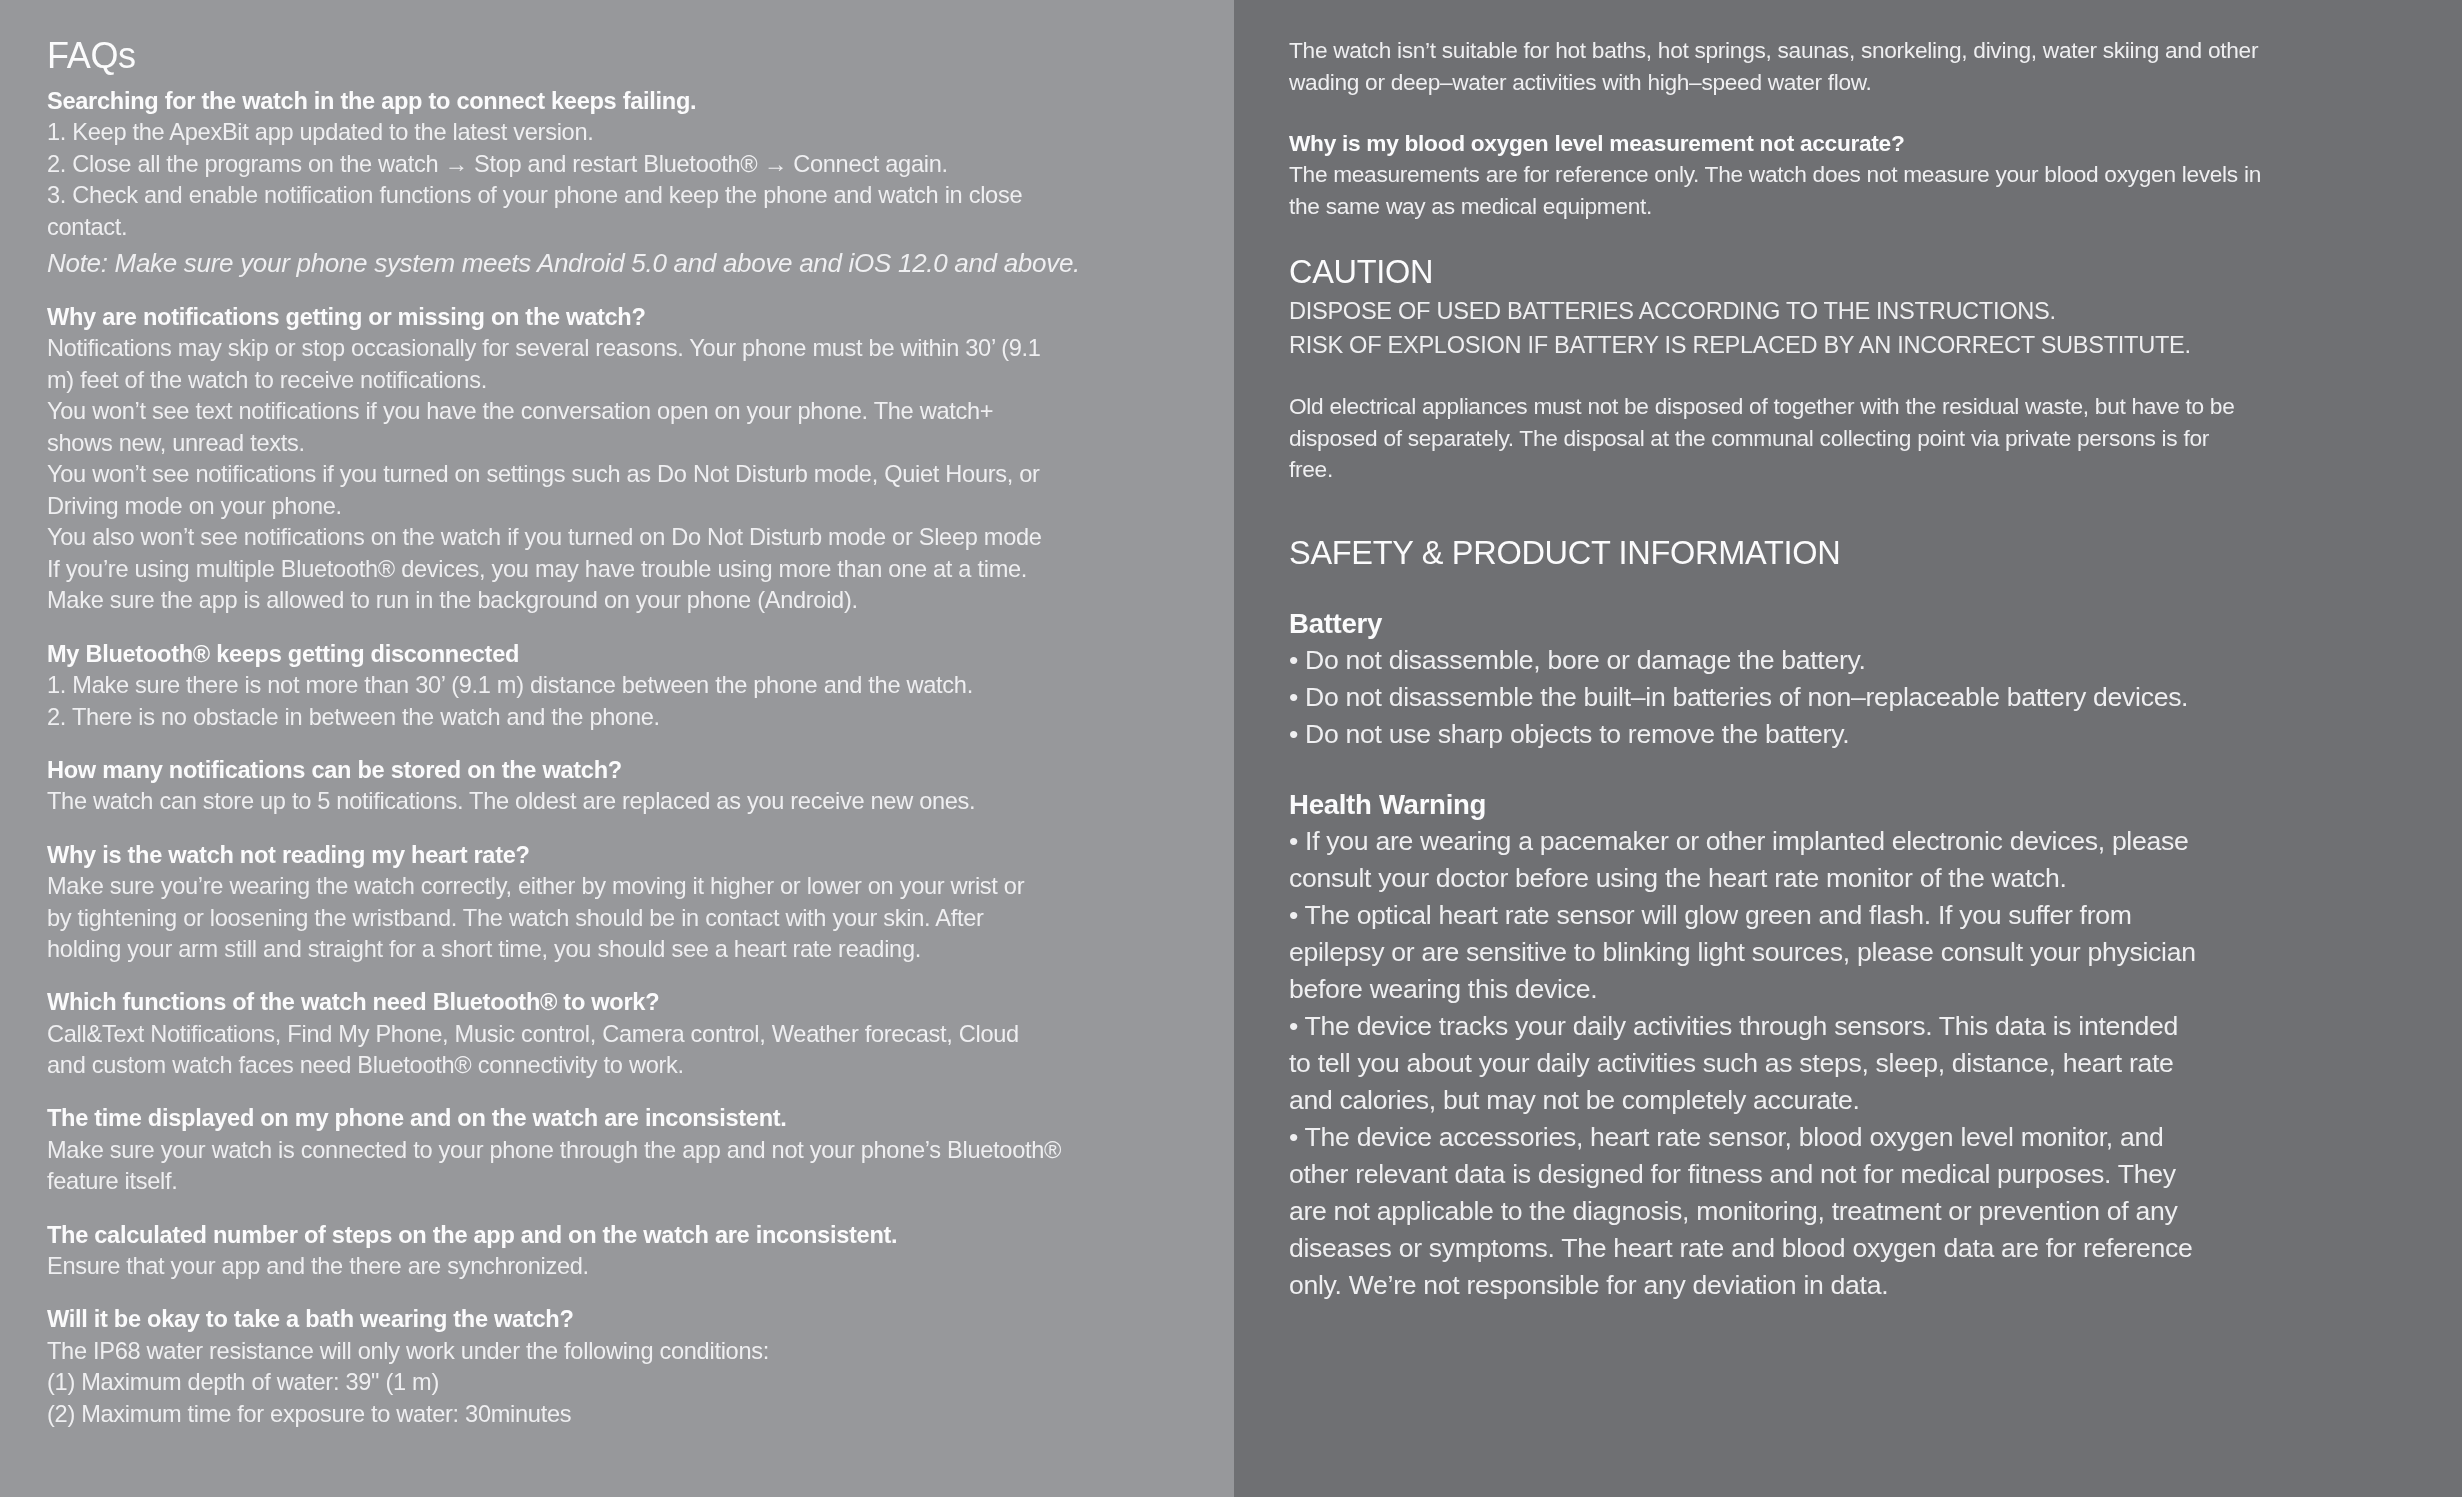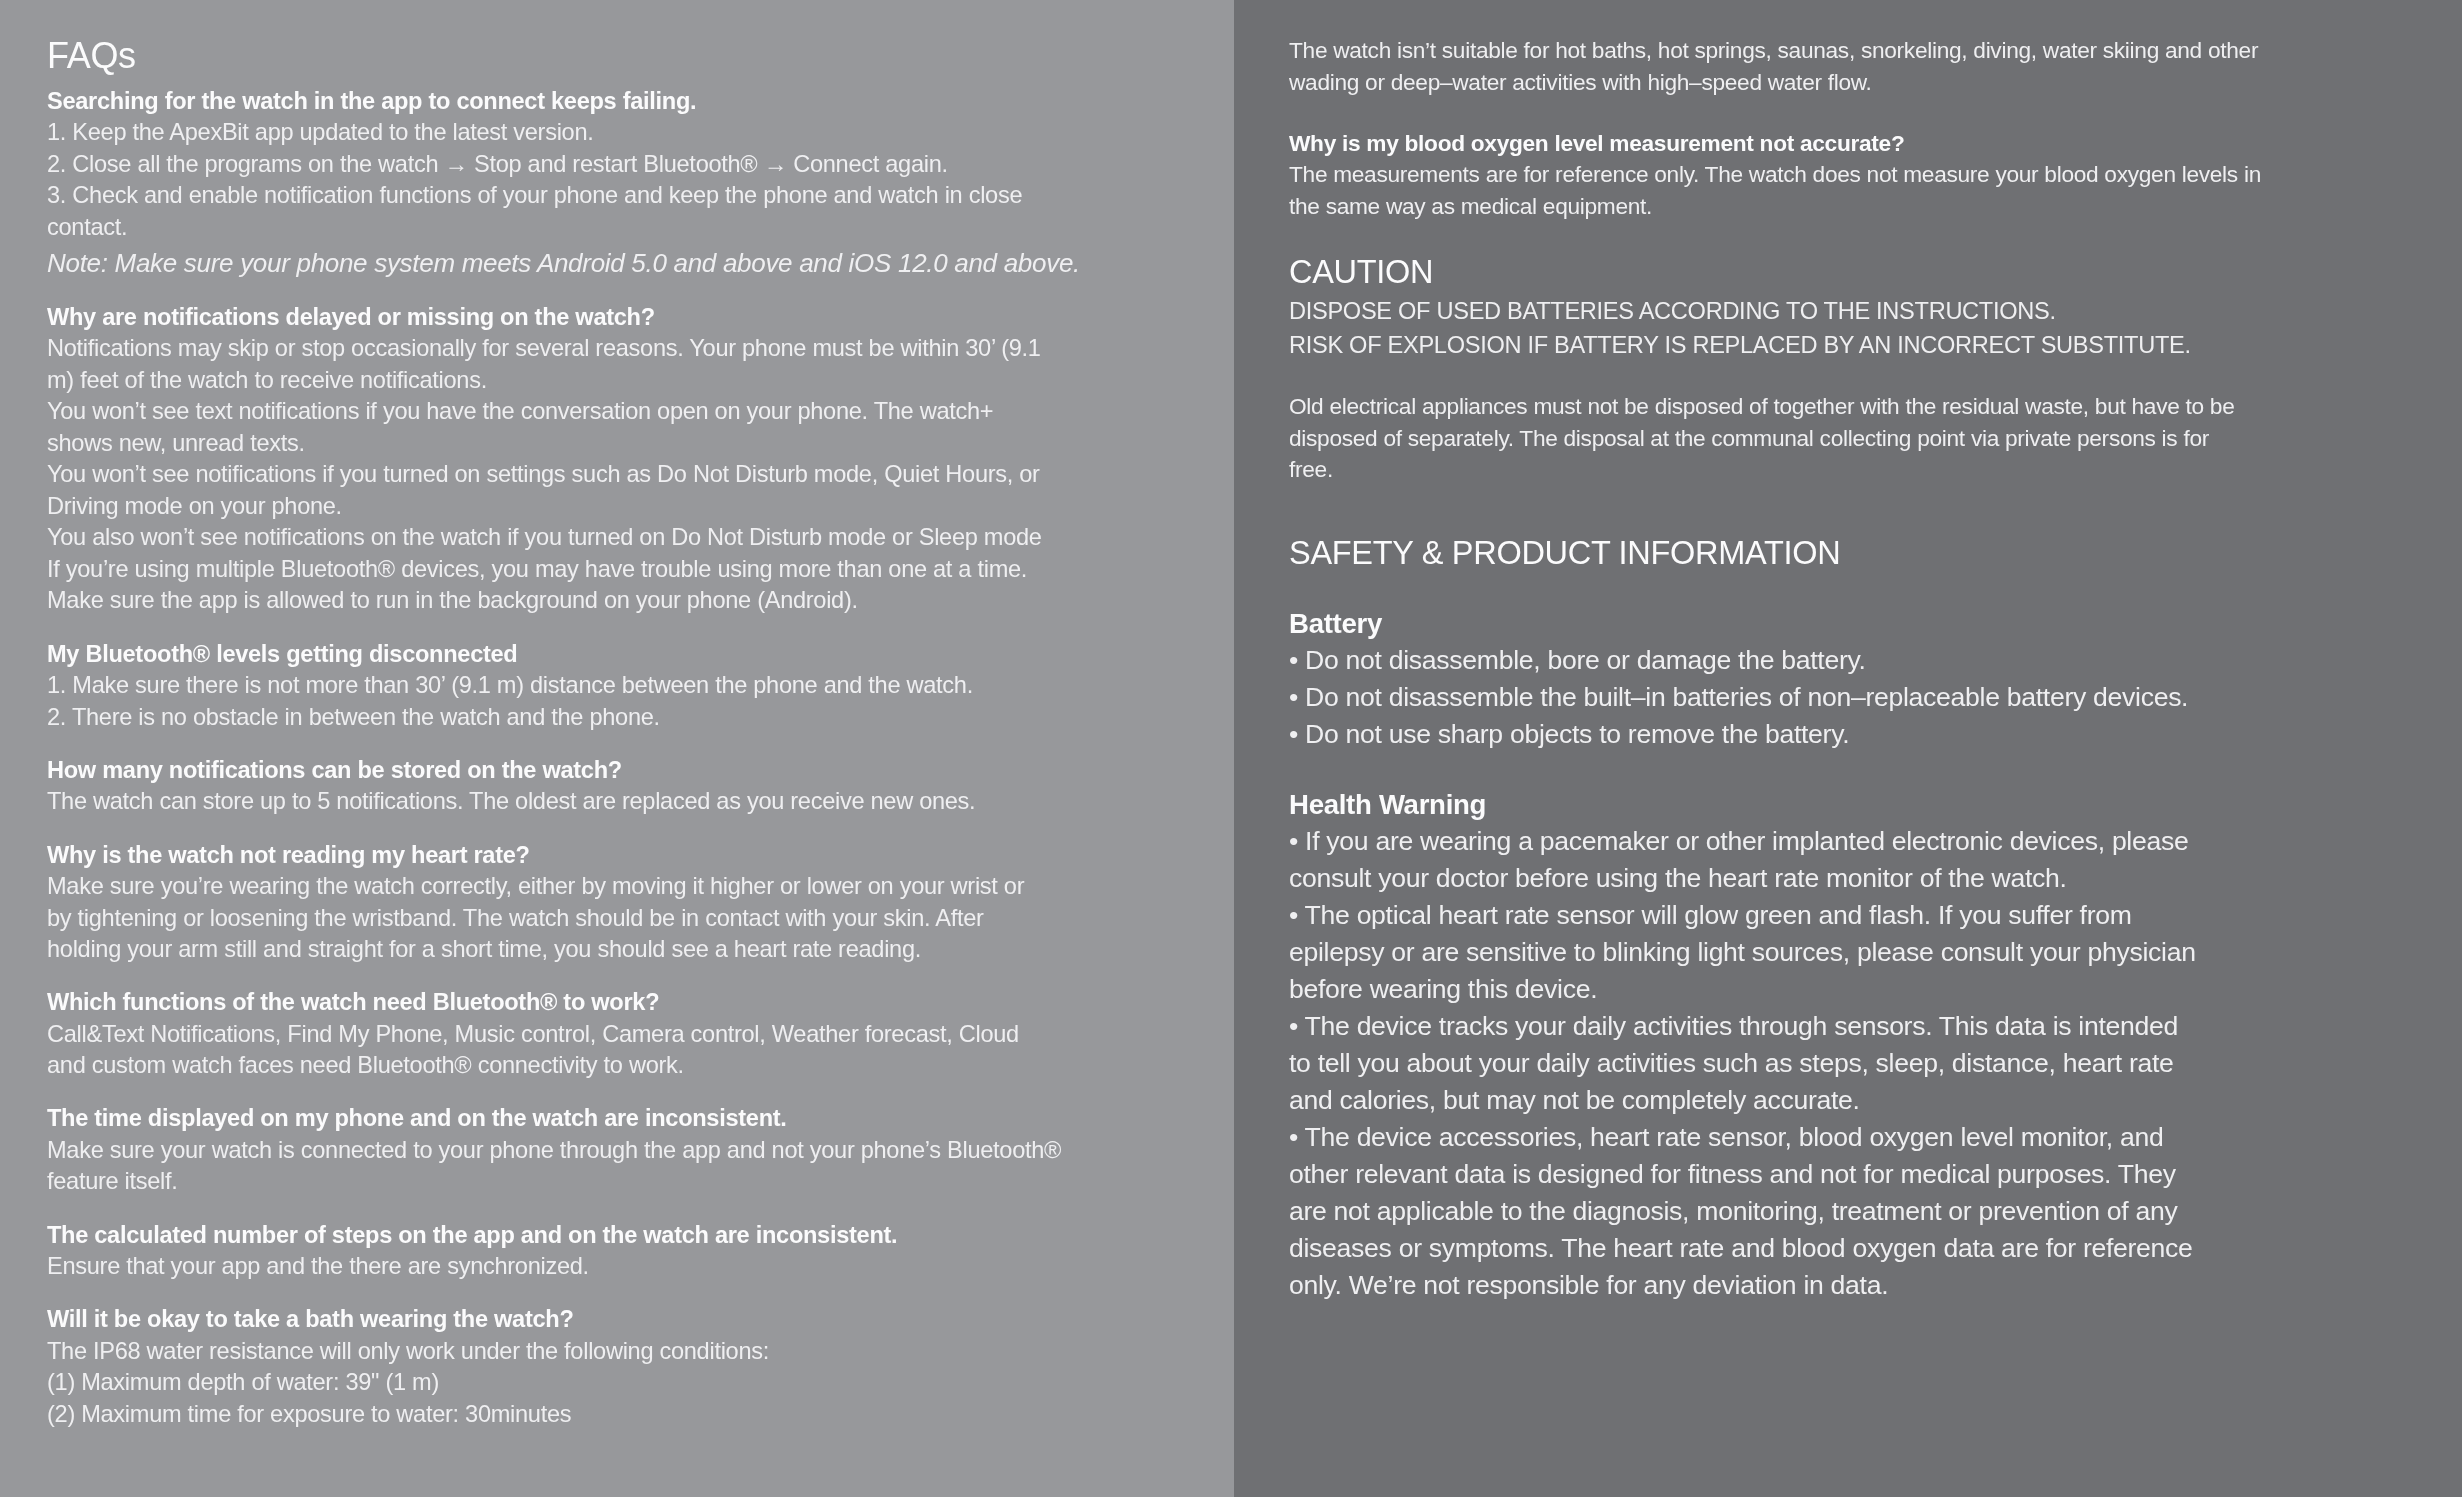--- a/index.html
+++ b/index.html
@@ -63,33 +63,33 @@
       </div>
       <div class="block b-qa">
         <div class="q">Searching for the watch in the app to connect keeps failing.</div>
         <div class="line">1. Keep the ApexBit app updated to the latest version.</div>
         <div class="line">2. Close all the programs on the watch → Stop and restart Bluetooth® → Connect again.</div>
         <div class="line">3. Check and enable notification functions of your phone and keep the phone and watch in close</div>
         <div class="line">contact.</div>
         <div class="note">Note: Make sure your phone system meets Android 5.0 and above and iOS 12.0 and above.</div>
       </div>
       <div class="block b-qa">
-        <div class="q">Why are notifications delayed or missing on the watch?</div>
+        <div class="q">Why are notifications getting or missing on the watch?</div>
         <div class="line">Notifications may skip or stop occasionally for several reasons. Your phone must be within 30’ (9.1</div>
         <div class="line">m) feet of the watch to receive notifications.</div>
         <div class="line">You won’t see text notifications if you have the conversation open on your phone. The watch+</div>
         <div class="line">shows new, unread texts.</div>
         <div class="line">You won’t see notifications if you turned on settings such as Do Not Disturb mode, Quiet Hours, or</div>
         <div class="line">Driving mode on your phone.</div>
         <div class="line">You also won’t see notifications on the watch if you turned on Do Not Disturb mode or Sleep mode</div>
         <div class="line">If you’re using multiple Bluetooth® devices, you may have trouble using more than one at a time.</div>
         <div class="line">Make sure the app is allowed to run in the background on your phone (Android).</div>
       </div>
       <div class="block b-qa">
-        <div class="q">My Bluetooth® levels getting disconnected</div>
+        <div class="q">My Bluetooth® keeps getting disconnected</div>
         <div class="line">1. Make sure there is not more than 30’ (9.1 m) distance between the phone and the watch.</div>
         <div class="line">2. There is no obstacle in between the watch and the phone.</div>
       </div>
       <div class="block b-qa">
         <div class="q">How many notifications can be stored on the watch?</div>
         <div class="line">The watch can store up to 5 notifications. The oldest are replaced as you receive new ones.</div>
       </div>
       <div class="block b-qa">
         <div class="q">Why is the watch not reading my heart rate?</div>
         <div class="line">Make sure you’re wearing the watch correctly, either by moving it higher or lower on your wrist or</div>

